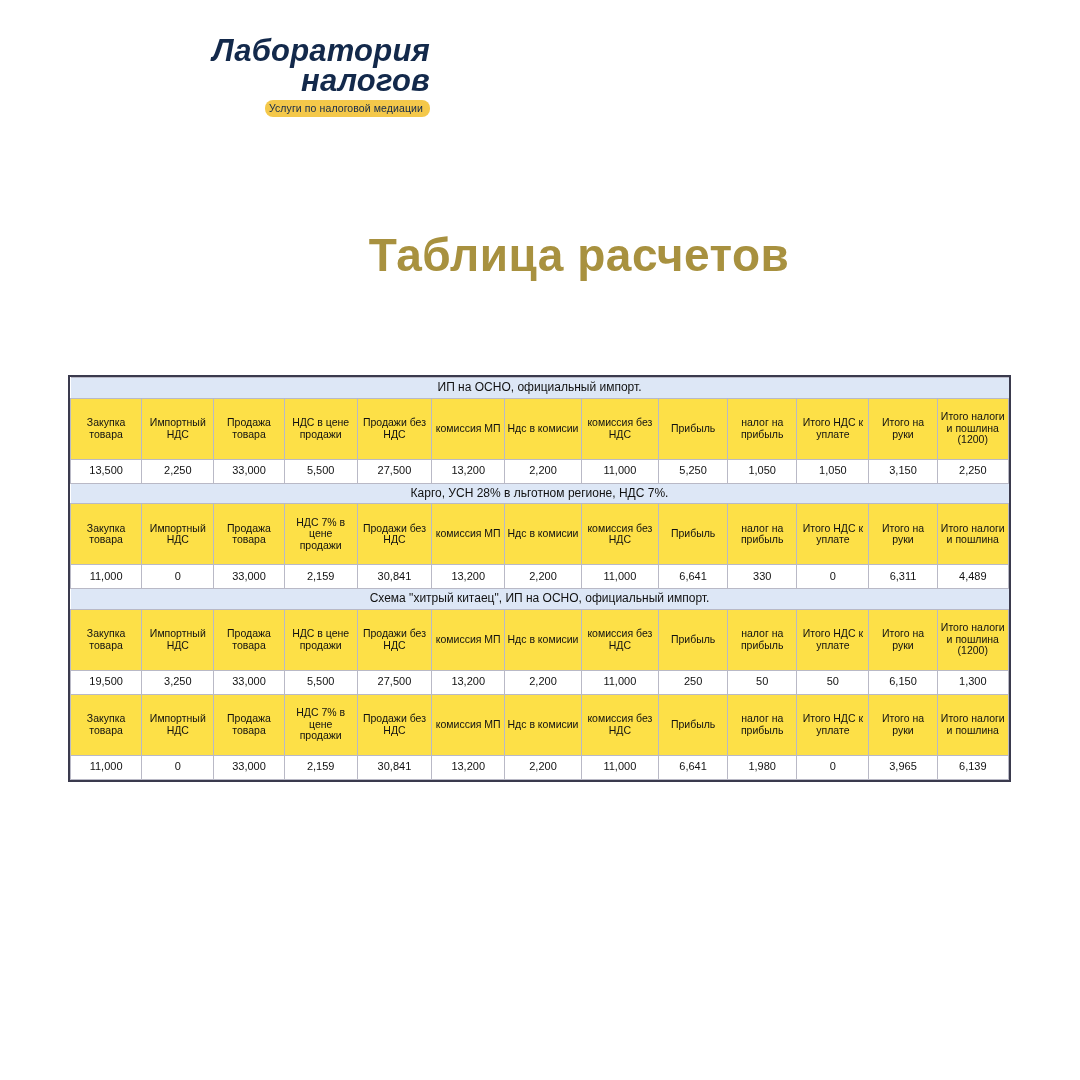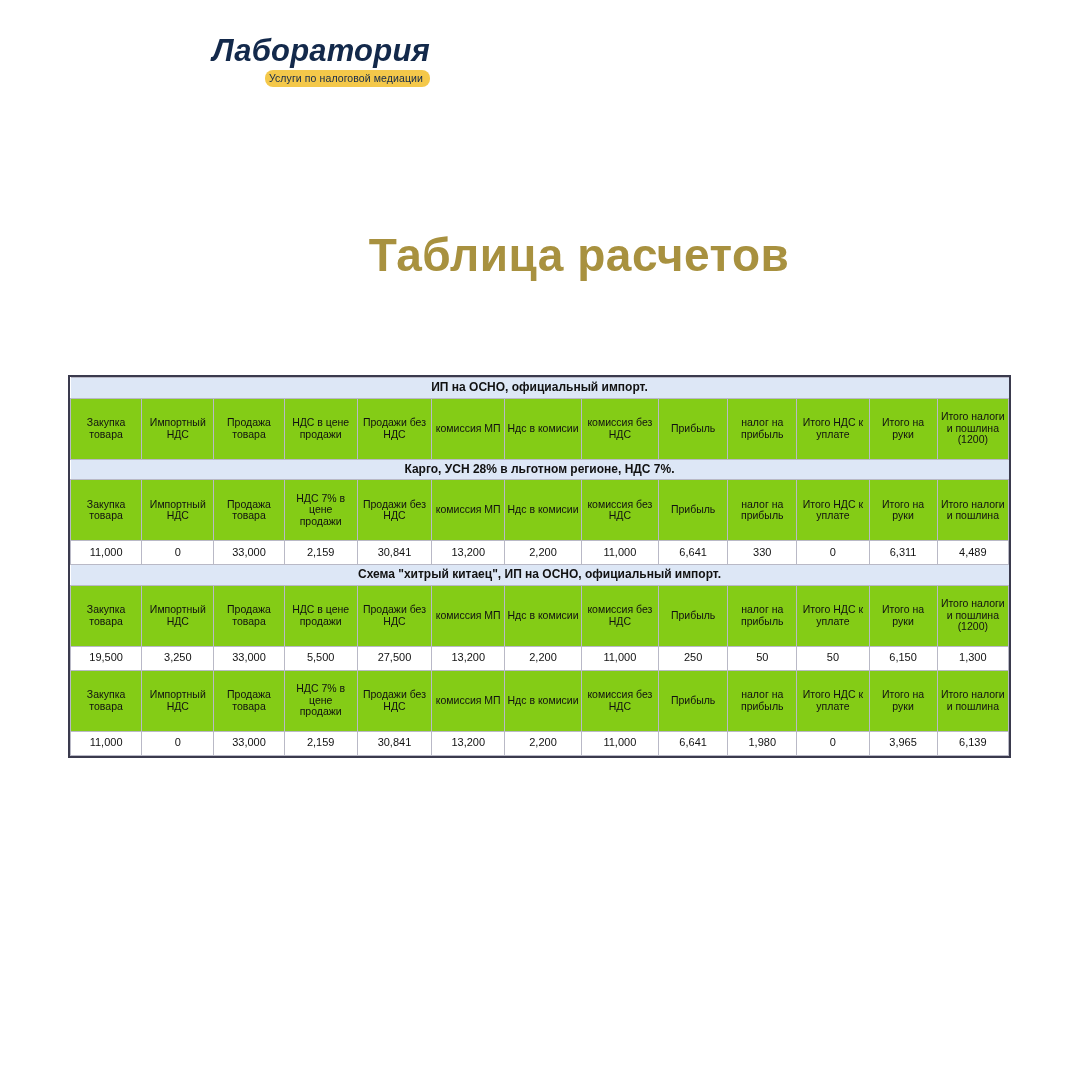--- a/index.html
+++ b/index.html
@@ -79,31 +79,31 @@
     border: 1px solid #b9b9c6;
     font-size: 10.5px;
     text-align: center;
     vertical-align: middle;
     padding: 2px 2px;
     line-height: 11.5px;
     color: #111;
   }
   tr.section-row td {
     background: #dde7f6;
-    font-weight: bold;
+    font-weight: normal;
     font-size: 12px;
     padding: 4px 2px;
     border-left: none;
     border-right: none;
     margin-top: 12px;
   }
   tr.header-row td {
     height: 56px;
     font-size: 10.5px;
-    background: #84cc16;
+    background: #fde047;
   }
   tr.data-row td {
     height: 19px;
     font-size: 11px;
     background: #ffffff;
   }
   td.hl-pink {
     background: #f6dce6;
   }
   td.hl-pink-soft {
@@ -123,20 +123,21 @@
   col.c9 { width: 67px; }
   col.c10 { width: 70px; }
   col.c11 { width: 66px; }
   col.c12 { width: 69px; }
 </style>
 </head>
 <body>
 
 <div class="logo-block">
   <div class="logo-line">Лаборатория</div>
+  <div class="logo-line">налогов</div>
   <div class="logo-sub">Услуги по налоговой медиации</div>
 </div>
 
 <div class="page-title">Таблица расчетов</div>
 
 <div class="table-wrap">
   <table class="calc">
     <colgroup>
       <col class="c0">
         <col class="c1">
@@ -164,20 +165,35 @@
           <td>Продажи без НДС</td>
           <td>комиссия МП</td>
           <td>Ндс в комисии</td>
           <td>комиссия без НДС</td>
           <td>Прибыль</td>
           <td>налог на прибыль</td>
           <td>Итого НДС к уплате</td>
           <td>Итого на руки</td>
           <td>Итого налоги и пошлина (1200)</td>
         </tr>
+        <tr class="data-row">
+          <td>13,500</td>
+          <td>2,250</td>
+          <td>33,000</td>
+          <td>5,500</td>
+          <td>27,500</td>
+          <td>13,200</td>
+          <td>2,200</td>
+          <td>11,000</td>
+          <td>5,250</td>
+          <td>1,050</td>
+          <td>1,050</td>
+          <td class="hl-pink">3,150</td>
+          <td class="hl-pink-soft">2,250</td>
+        </tr>
         <tr class="section-row">
           <td colspan="13">Карго, УСН 28% в льготном регионе, НДС 7%.</td>
         </tr>
         <tr class="header-row">
           <td>Закупка товара</td>
           <td>Импортный НДС</td>
           <td>Продажа товара</td>
           <td>НДС 7% в цене продажи</td>
           <td>Продажи без НДС</td>
           <td>комиссия МП</td>

